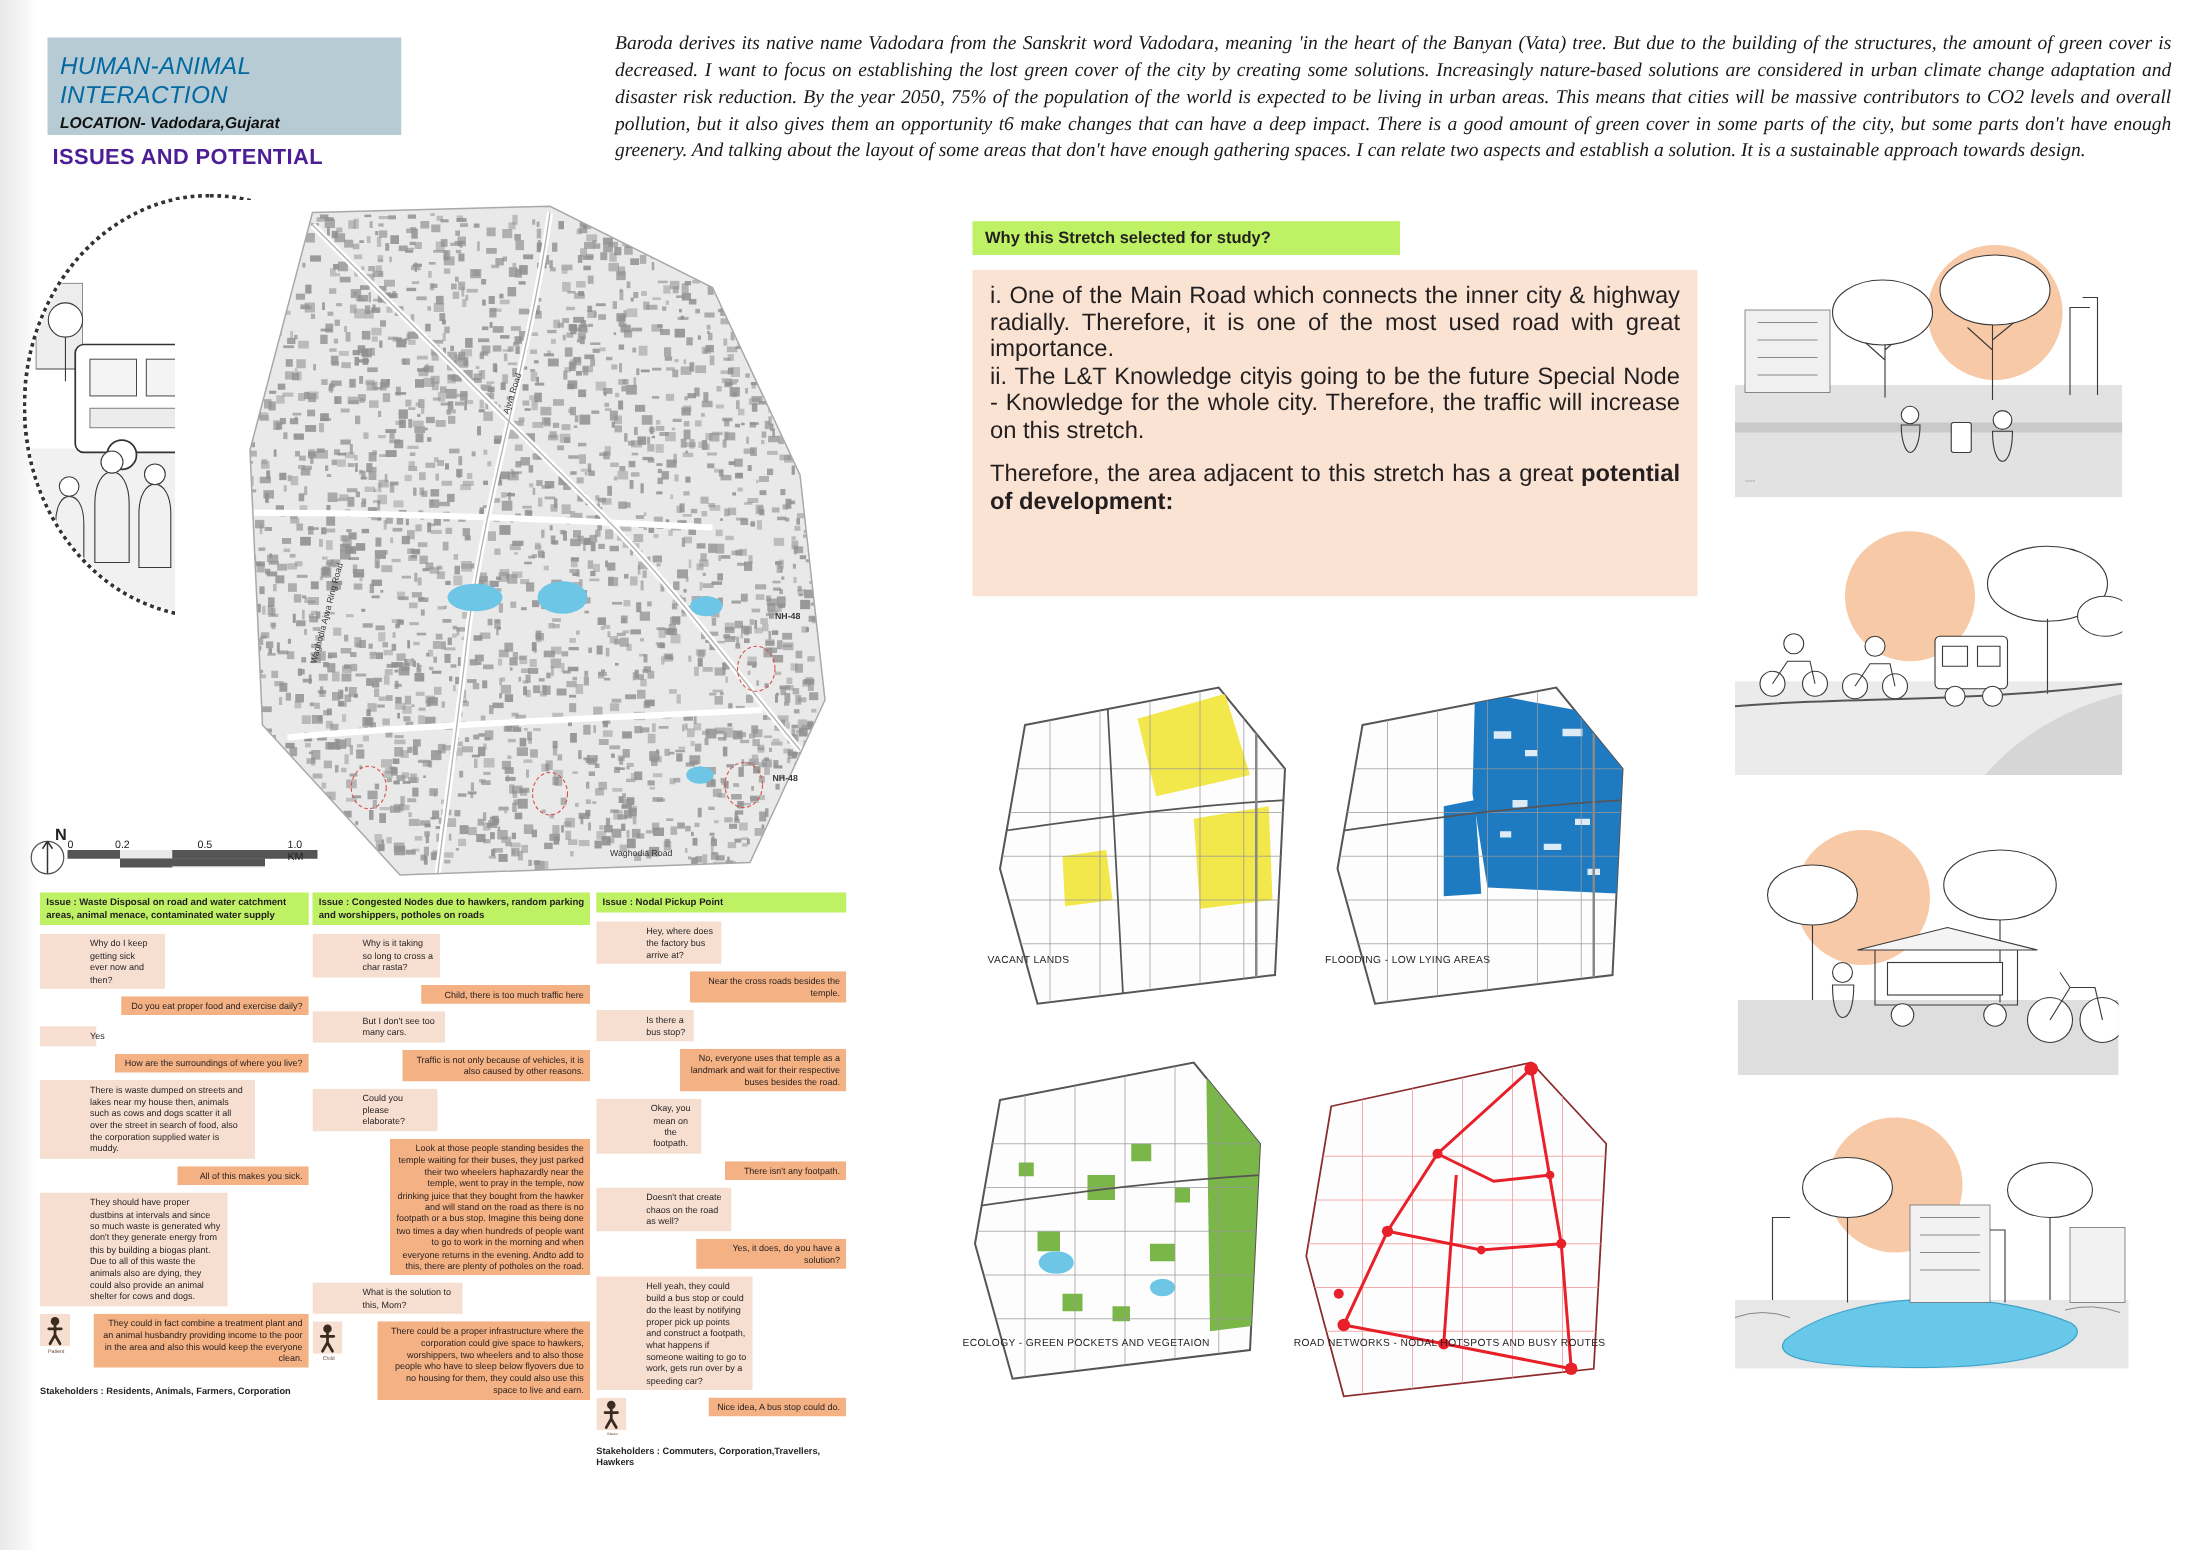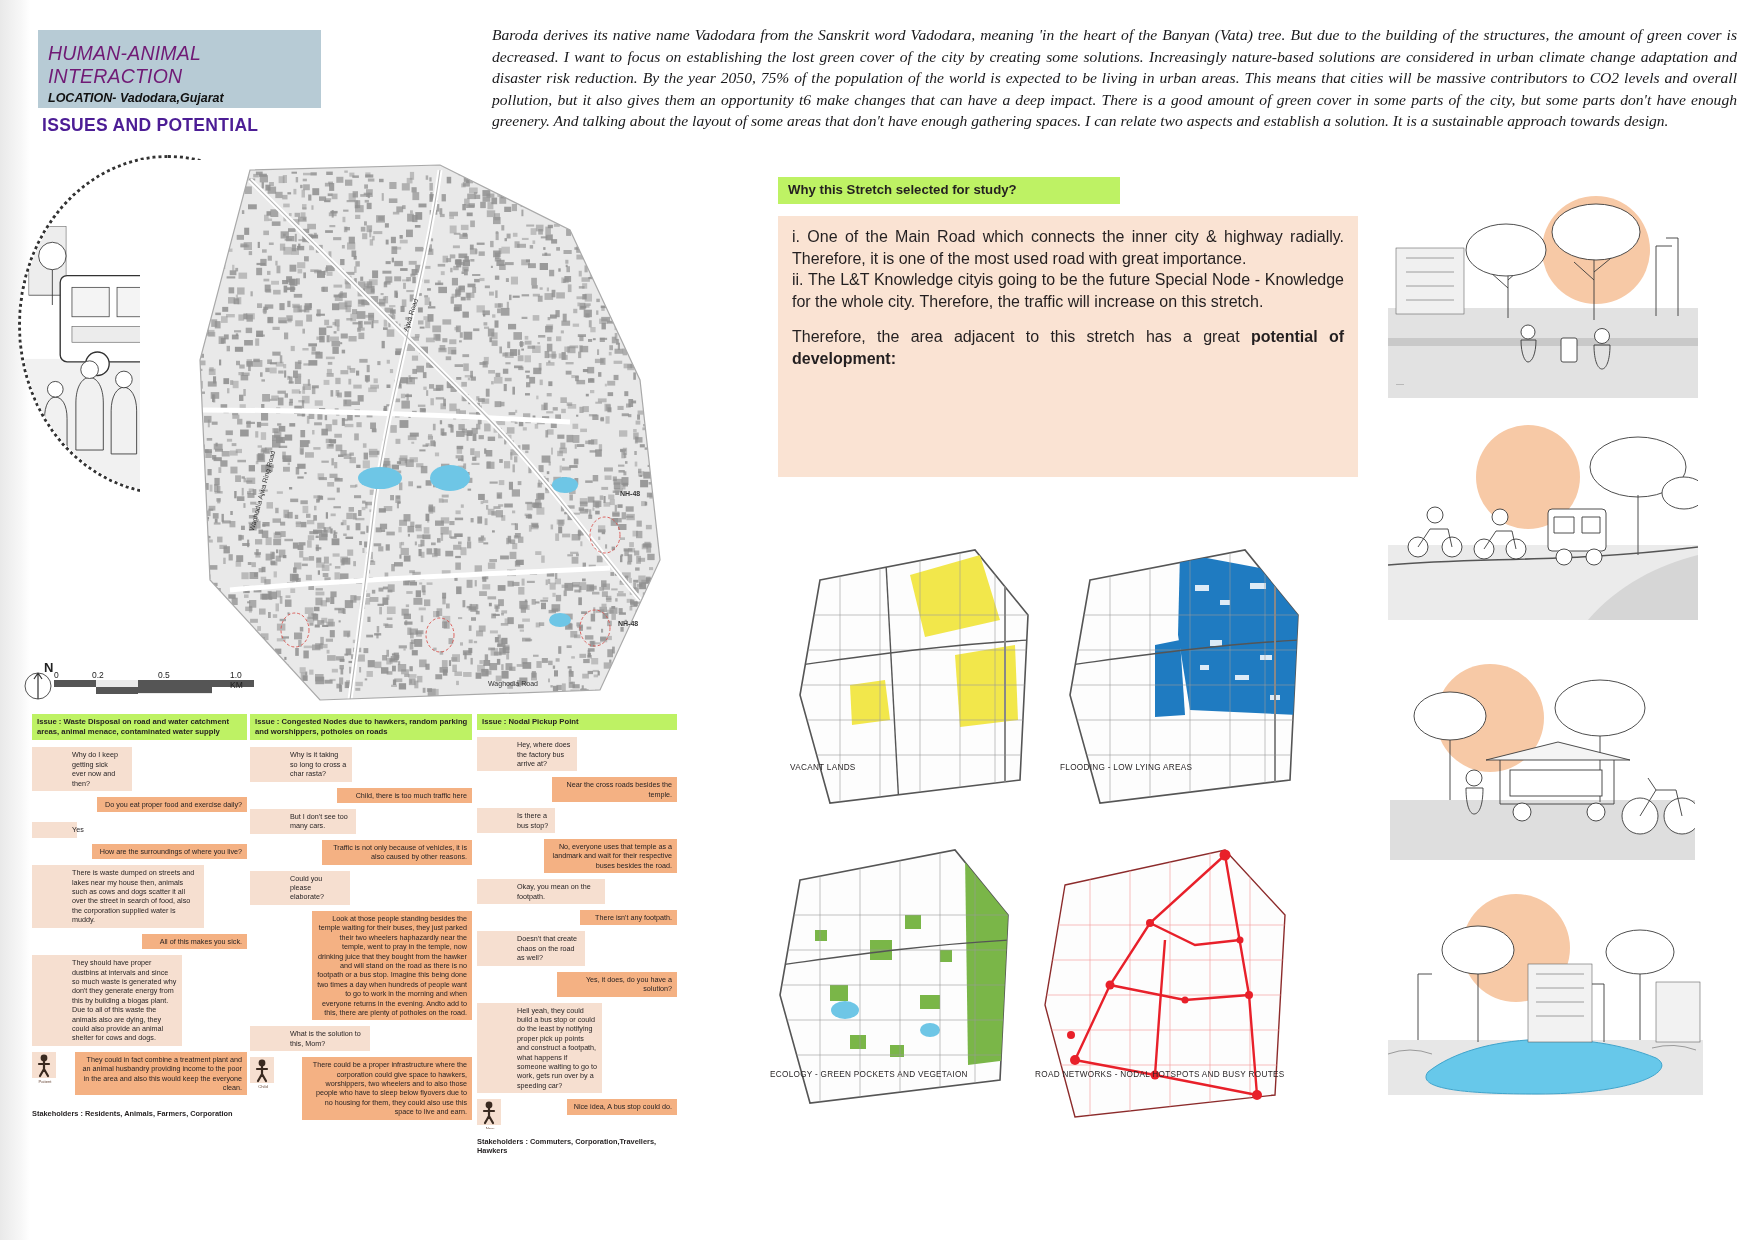--- a/index.html
+++ b/index.html
@@ -20,21 +20,21 @@
 
   
   .title-band {
     position:absolute; left:38px; top:30px; width:283px; height:78px;
     background:#b7cbd5;
     padding:12px 0 0 10px;
   }
   .title-main {
     font-family:"Liberation Sans", sans-serif;
     font-style:italic; font-size:19.5px; letter-spacing:.2px;
-    color:#701a75; font-weight:400;
+    color:#0369a1; font-weight:400;
   }
   .title-sub {
     font-style:italic; font-weight:bold; font-size:12.5px;
     color:#111; margin-top:3px;
   }
   .section-title {
     position:absolute; left:42px; top:115px;
     font-size:17.5px; font-weight:bold; color:#4c1d95; letter-spacing:.3px;
   }
 
@@ -102,21 +102,21 @@
 
   
   .why-head {
     position:absolute; left:778px; top:177px; width:342px; height:27px;
     background:#bef264; color:#231f20;
     font-size:13.2px; font-weight:bold; padding:5px 0 0 10px;
   }
   .why-body {
     position:absolute; left:778px; top:216px; width:580px; height:261px;
     background:#fae3d3; color:#231f20;
-    font-size:16px; line-height:21.5px; padding:10px 14px 0 14px;
+    font-size:19px; line-height:21.5px; padding:10px 14px 0 14px;
     text-align:justify;
   }
   .why-body b { font-weight:bold; }
   .why-body .dash { padding-left:22px; display:block; text-indent:-10px;}
   .why-gap { height:14px; }
 
   
   .amap { position:absolute; width:245px; height:280px; }
   .amap-cap {
     position:absolute; font-size:8.2px; color:#231f20;
@@ -2928,21 +2928,21 @@
     <div class="issue-head">Issue : Nodal Pickup Point</div>
     <div class="dlg">
         <div class="row"><span class="bubble b-left" style="width:100px;">Hey, where does the factory bus arrive at?</span></div>
         <div class="row">
           <span class="bubble b-right" style="width:125px;">Near the cross roads besides the temple.</span>
         </div>
         <div class="row"><span class="bubble b-left" style="width:78px;">Is there a bus stop?</span></div>
         <div class="row">
           <span class="bubble b-right" style="width:133px;">No, everyone uses that temple as a landmark and wait for their respective buses besides the road.</span>
         </div>
-        <div class="row"><span class="bubble b-left" style="width:128px;">Okay, you mean on the footpath.</span></div>
+        <div class="row"><span class="bubble b-left" style="width:84px;text-align:center;">Okay, you mean on the footpath.</span></div>
         <div class="row">
           <span class="bubble b-right" style="width:97px;">There isn't any footpath.</span>
         </div>
         <div class="row"><span class="bubble b-left" style="width:108px;">Doesn't that create chaos on the road as well?</span></div>
         <div class="row">
           <span class="bubble b-right" style="width:120px;">Yes, it does, do you have a solution?</span>
         </div>
         <div class="row"><span class="bubble b-left" style="width:125px;">Hell yeah, they could build a bus stop or could do the least by notifying proper pick up points and construct a footpath, what happens if someone waiting to go to work, gets run over by a speeding car?</span></div>
         <div class="row"><span class="person"><svg width="24" height="26" viewBox="0 0 24 26">
               <rect width="24" height="26" fill="#f6dfd0"></rect>

